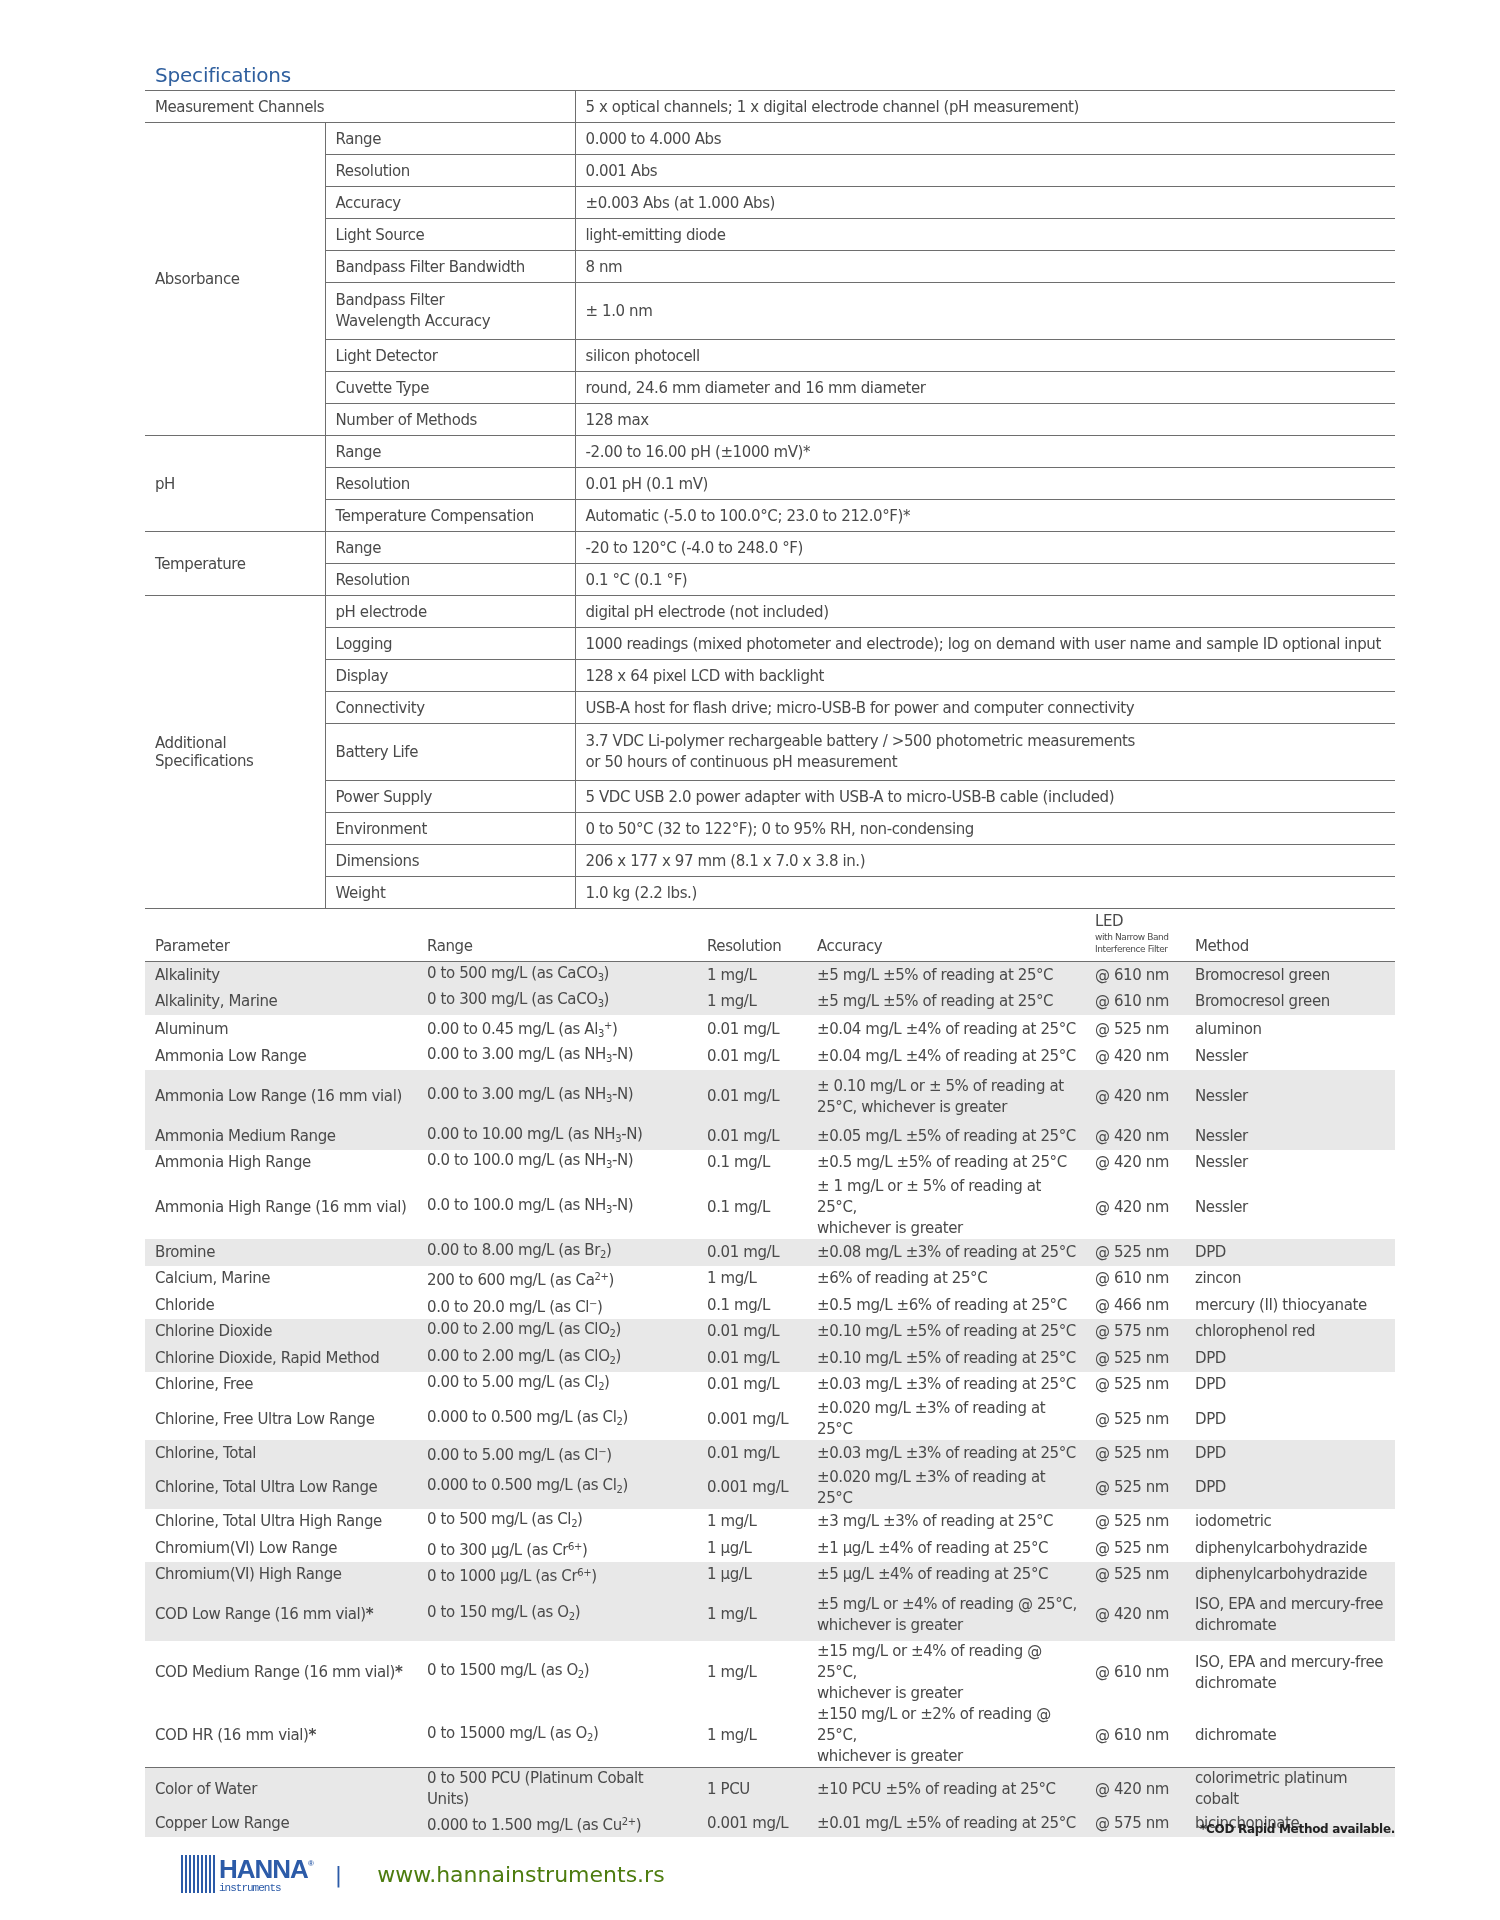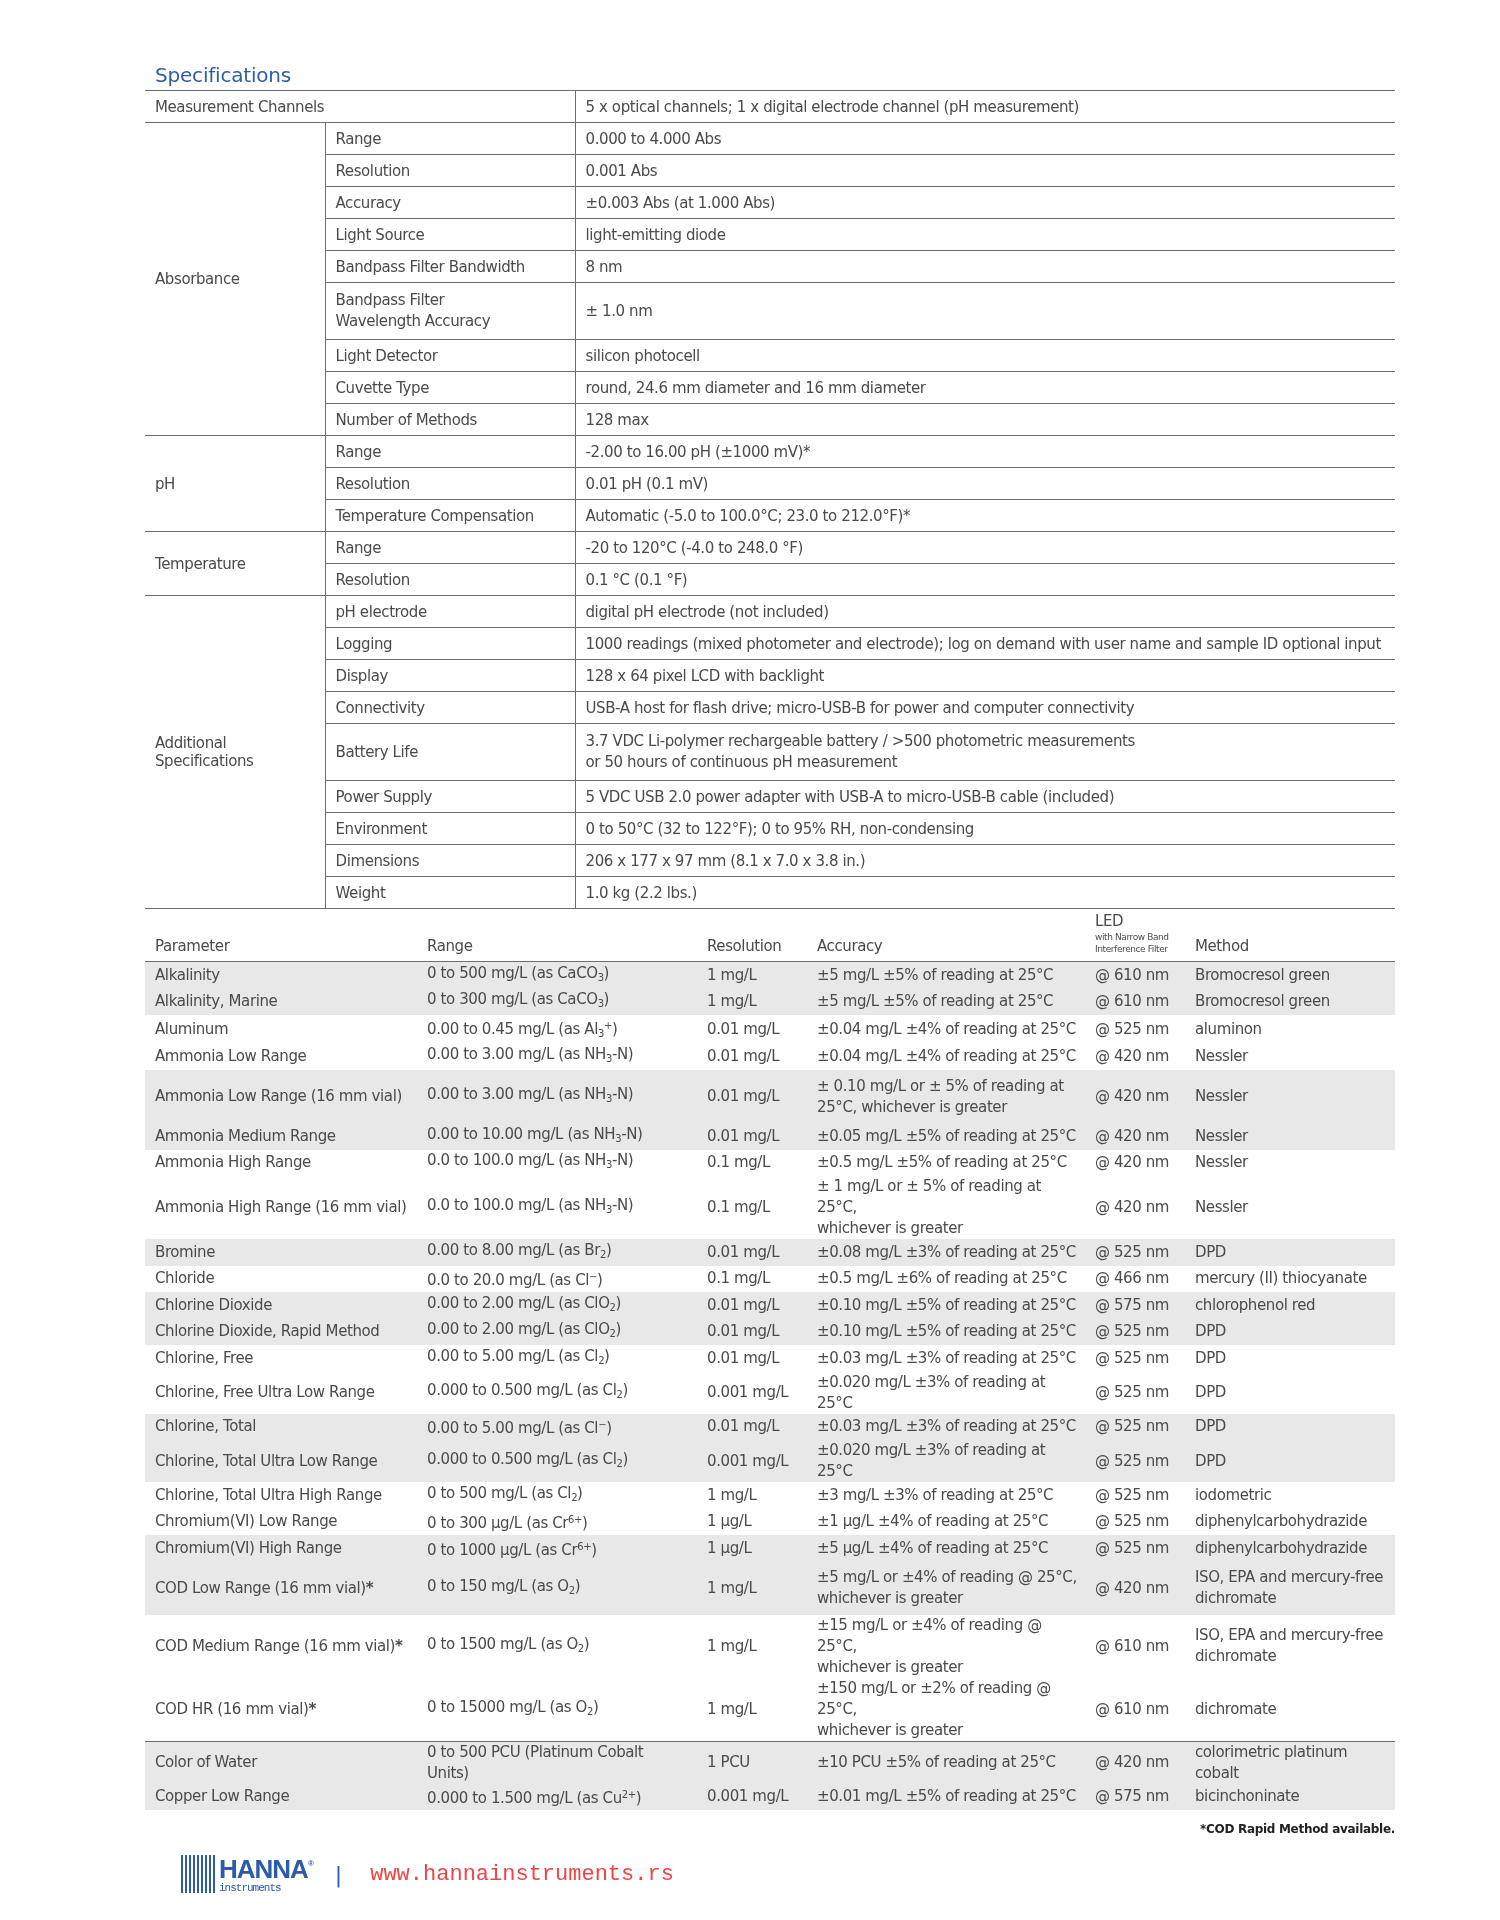--- a/index.html
+++ b/index.html
@@ -40,21 +40,21 @@
   .footnote { position: absolute; right: 105px; top: 1822px; font-weight: bold; font-size: 12px; color: #222; letter-spacing: -0.3px; }
 
   .footer { position: absolute; left: 145px; top: 1853px; height: 42px; display: flex; align-items: center; }
   .logo { display: flex; align-items: center; height: 42px; margin-left: 36px; }
   .logo-bars { display: flex; align-items: stretch; height: 38px; gap: 2px; }
   .logo-bars span { width: 2px; background: #2c5ba8; display: block; }
   .logo-text { margin-left: 4px; color: #2c5ba8; line-height: 1; display: flex; flex-direction: column; }
   .logo-hanna { font-family: "Liberation Sans", sans-serif; font-weight: bold; font-size: 26px; letter-spacing: -1px; line-height: 22px; }
   .logo-inst { font-family: Liberation Mono, monospace; font-size: 11px; letter-spacing: -1px; line-height: 16px; }
   .divider { margin-left: 22px; color: #2c5ba8; font-size: 22px; }
-  .url { margin-left: 28px; color: #ef4444; font-size: 22px; letter-spacing: 0px; font-family: Liberation Mono, monospace; }
+  .url { margin-left: 35px; color: #4d7c0f; font-size: 22px; letter-spacing: 0px; }
 </style>
 </head>
 <body>
 
 <div class="page">
   <div class="title">Specifications</div>
 
   <table class="spec">
     <tbody>
         <tr>
@@ -261,20 +261,28 @@
         </tr>
         <tr class="g">
           <td><span>Bromine</span></td>
           <td><span>0.00 to 8.00 mg/L (as Br</span><sub>2</sub><span>)</span></td>
           <td><span>0.01 mg/L</span></td>
           <td><span>±0.08 mg/L ±3% of reading at 25°C</span></td>
           <td class="led"><span>@ 525 nm</span></td>
           <td><span>DPD</span></td>
         </tr>
         <tr class="">
+          <td><span>Calcium, Marine</span></td>
+          <td><span>200 to 600 mg/L (as Ca</span><sup>2+</sup><span>)</span></td>
+          <td><span>1 mg/L</span></td>
+          <td><span>±6% of reading at 25°C</span></td>
+          <td class="led"><span>@ 610 nm</span></td>
+          <td><span>zincon</span></td>
+        </tr>
+        <tr class="">
           <td><span>Chloride</span></td>
           <td><span>0.0 to 20.0 mg/L (as Cl</span><sup>−</sup><span>)</span></td>
           <td><span>0.1 mg/L</span></td>
           <td><span>±0.5 mg/L ±6% of reading at 25°C</span></td>
           <td class="led"><span>@ 466 nm</span></td>
           <td><span>mercury (II) thiocyanate</span></td>
         </tr>
         <tr class="g">
           <td><span>Chlorine Dioxide</span></td>
           <td><span>0.00 to 2.00 mg/L (as ClO</span><sub>2</sub><span>)</span></td>

